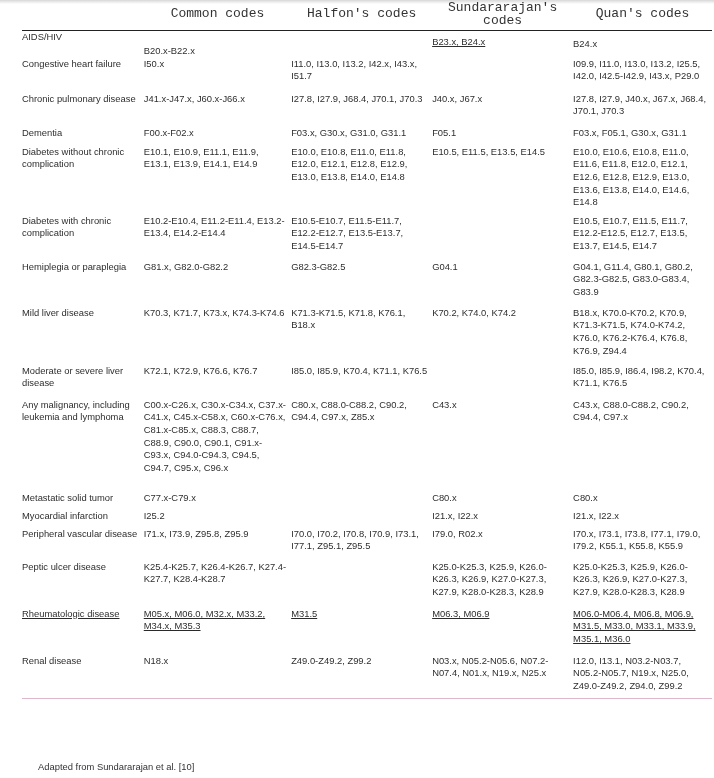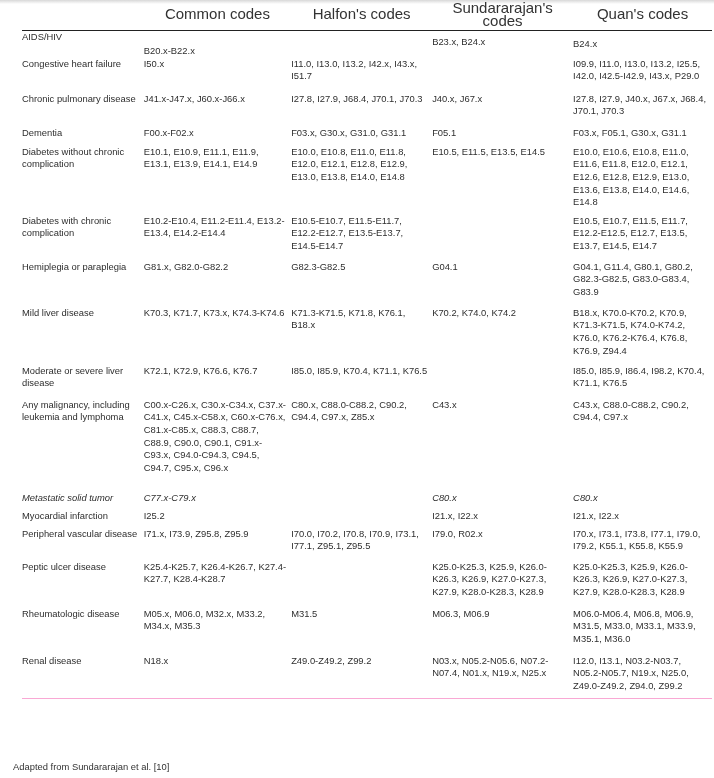--- a/index.html
+++ b/index.html
@@ -1,30 +1,30 @@
 <!DOCTYPE html>
 <html><head>
 <meta charset="utf-8">
 <style>
   html, body { margin: 0; padding: 0; background: #ffffff; }
   body { width: 714px; height: 778px; overflow: hidden; font-family: "Liberation Sans", sans-serif; color: #2a2a2a; }
   .wrap { position: relative; width: 714px; height: 778px; }
   .topshade { position: absolute; left: 0; top: 0; width: 714px; height: 4px; background: linear-gradient(#d8d8d8, #ffffff); }
   table { position: absolute; left: 22px; top: 0; width: 306px; border-collapse: collapse; table-layout: fixed; font-size: 9.4px; line-height: 12.6px; }
   .tbl { width: 306px; }
-  th { font-weight: normal; font-size: 15px; color: #333; padding: 2px 0 3px 0; height: 10px; }
+  th { font-weight: normal; font-size: 13px; color: #333; padding: 2px 0 3px 0; height: 10px; font-family: Liberation Mono, monospace; }
   thead tr { border-bottom: 1px solid #222; }
   td { vertical-align: top; padding: 0 4px 0 0; color: #2e2e2e; }
   .col0 { width: 114px; }
   .col1 { width: 138px; }
   .col2 { width: 132px; }
   .col3 { width: 132px; }
   .col4 { width: 130px; }
   tbody tr.last { border-bottom: 1px solid #f9a8d4; }
-  .note { position: absolute; left: 13px; top: 761px; font-size: 9.4px; color: #333; }
+  .note { position: absolute; left: 38px; top: 761px; font-size: 9.4px; color: #333; }
 </style>
 </head>
 <body>
 
 <div class="wrap">
   <div class="topshade"></div>
   <table id="codes-table" class="tbl" style="width:690px;">
     <colgroup>
       <col class="col0">
         <col class="col1">
@@ -39,21 +39,21 @@
         <th>Halfon's codes</th>
         <th>Sundararajan's codes</th>
         <th>Quan's codes</th>
       </tr>
     </thead>
     <tbody id="tbody">
         <tr style="height: 18px;">
           <td style=" margin-left: 32px;">AIDS/HIV</td>
           <td style="padding-top: 14px;">B20.x-B22.x</td>
           <td style="padding-top: 5px;"></td>
-          <td style="padding-top: 5px;">B23.x, B24.x</td>
+          <td style="padding-top: 5px; text-decoration: underline;">B23.x, B24.x</td>
           <td style="padding-top: 7px;">B24.x</td>
         </tr>
         <tr style="height: 35px;">
           <td>Congestive heart failure</td>
           <td>I50.x</td>
           <td>I11.0, I13.0, I13.2, I42.x, I43.x, I51.7</td>
           <td></td>
           <td>I09.9, I11.0, I13.0, I13.2, I25.5, I42.0, I42.5-I42.9, I43.x, P29.0</td>
         </tr>
         <tr style="height: 34px;">
@@ -105,21 +105,21 @@
           <td></td>
           <td>I85.0, I85.9, I86.4, I98.2, K70.4, K71.1, K76.5</td>
         </tr>
         <tr style="height: 93px;">
           <td>Any malignancy, including leukemia and lymphoma</td>
           <td>C00.x-C26.x, C30.x-C34.x, C37.x-C41.x, C45.x-C58.x, C60.x-C76.x, C81.x-C85.x, C88.3, C88.7, C88.9, C90.0, C90.1, C91.x-C93.x, C94.0-C94.3, C94.5, C94.7, C95.x, C96.x</td>
           <td>C80.x, C88.0-C88.2, C90.2, C94.4, C97.x, Z85.x</td>
           <td>C43.x</td>
           <td>C43.x, C88.0-C88.2, C90.2, C94.4, C97.x</td>
         </tr>
-        <tr style="height: 18px; font-style: italic;">
+        <tr style="height: 18px;">
           <td>Metastatic solid tumor</td>
           <td>C77.x-C79.x</td>
           <td></td>
           <td>C80.x</td>
           <td>C80.x</td>
         </tr>
         <tr style="height: 18px;">
           <td>Myocardial infarction</td>
           <td>I25.2</td>
           <td></td>
@@ -133,21 +133,21 @@
           <td>I79.0, R02.x</td>
           <td>I70.x, I73.1, I73.8, I77.1, I79.0, I79.2, K55.1, K55.8, K55.9</td>
         </tr>
         <tr style="height: 47px;">
           <td>Peptic ulcer disease</td>
           <td>K25.4-K25.7, K26.4-K26.7, K27.4-K27.7, K28.4-K28.7</td>
           <td></td>
           <td>K25.0-K25.3, K25.9, K26.0-K26.3, K26.9, K27.0-K27.3, K27.9, K28.0-K28.3, K28.9</td>
           <td>K25.0-K25.3, K25.9, K26.0-K26.3, K26.9, K27.0-K27.3, K27.9, K28.0-K28.3, K28.9</td>
         </tr>
-        <tr style="height: 47px;">
+        <tr style="height: 47px; text-decoration: underline;">
           <td>Rheumatologic disease</td>
           <td>M05.x, M06.0, M32.x, M33.2, M34.x, M35.3</td>
           <td>M31.5</td>
           <td>M06.3, M06.9</td>
           <td>M06.0-M06.4, M06.8, M06.9, M31.5, M33.0, M33.1, M33.9, M35.1, M36.0</td>
         </tr>
         <tr class="last" style="height: 44px;">
           <td>Renal disease</td>
           <td>N18.x</td>
           <td>Z49.0-Z49.2, Z99.2</td>

